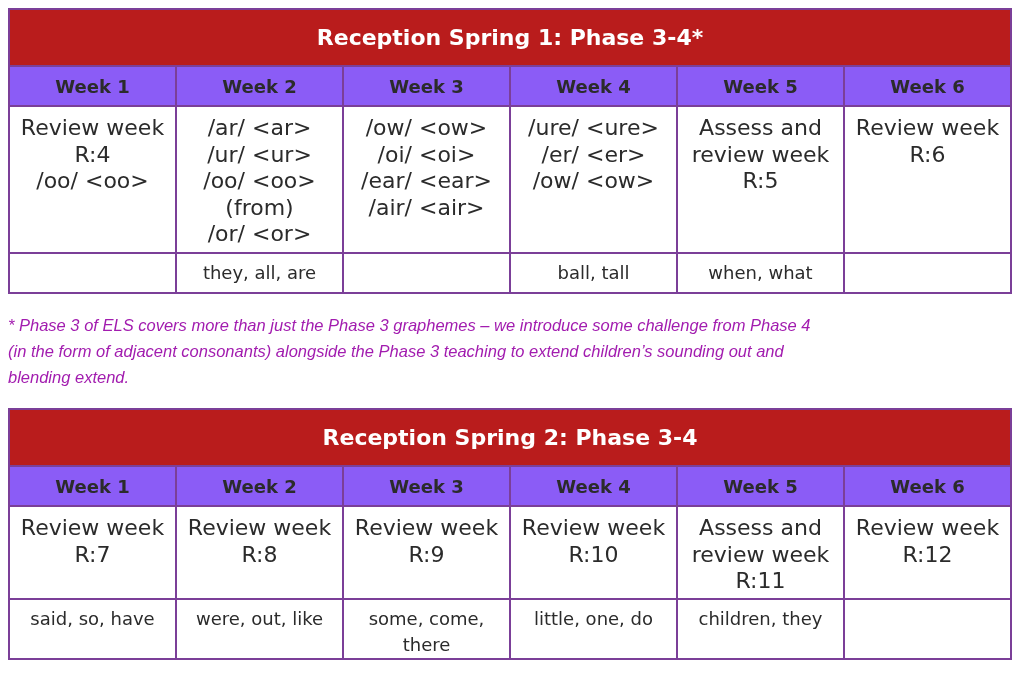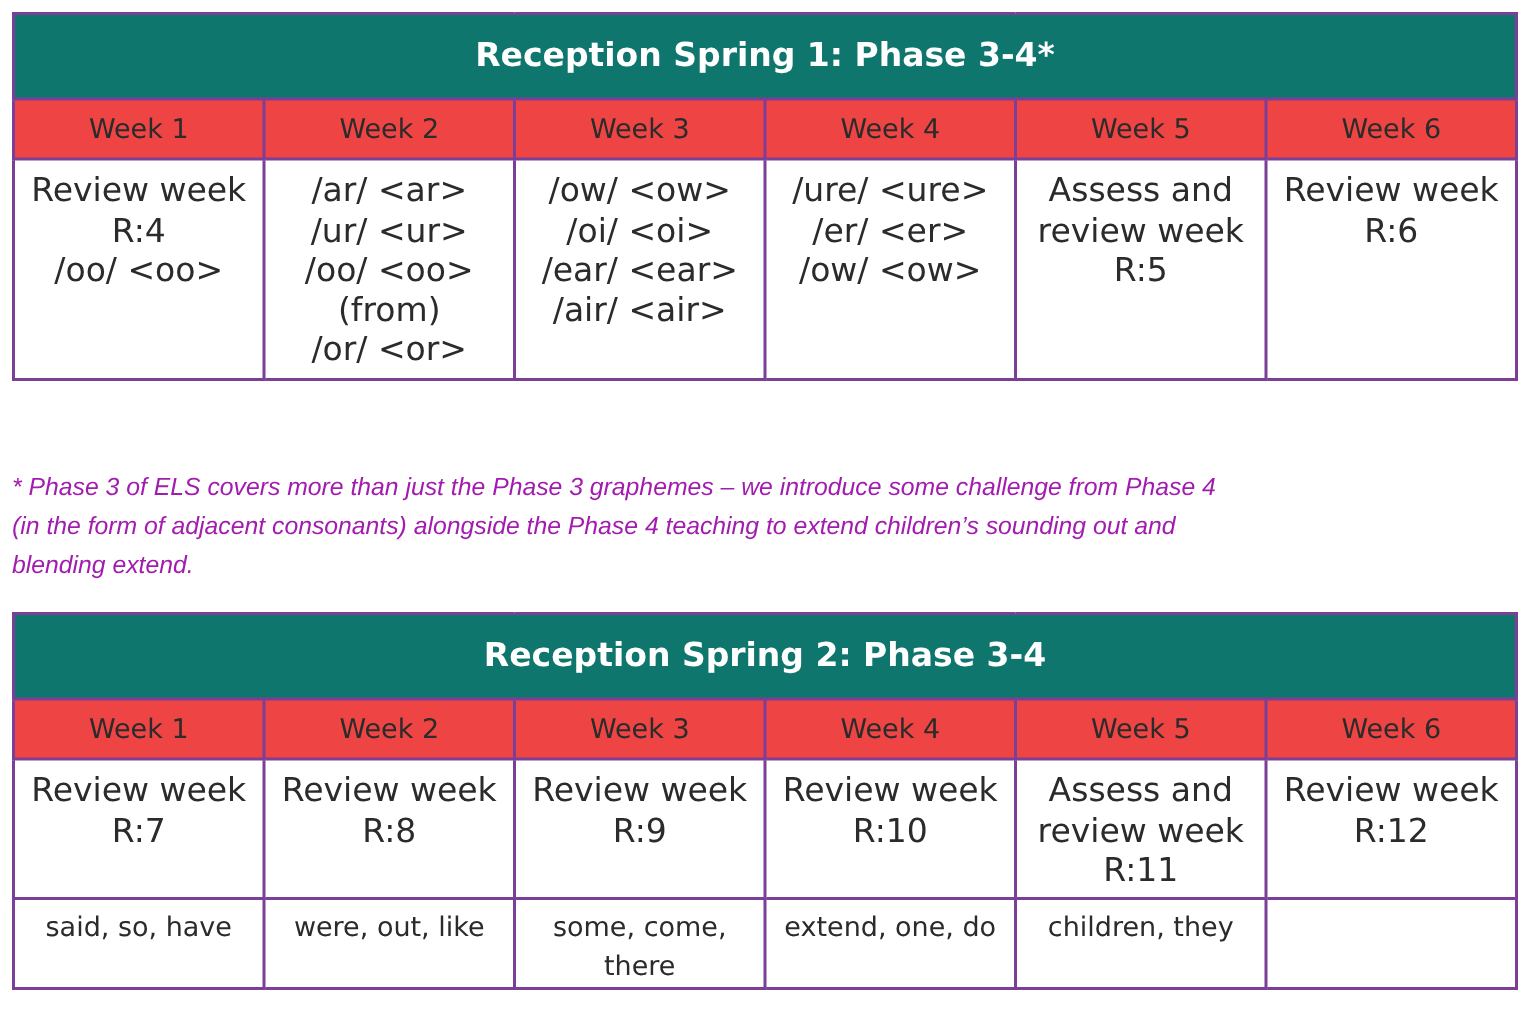--- a/index.html
+++ b/index.html
@@ -1,21 +1,21 @@
 <!DOCTYPE html>
 <html><head>
 <meta charset="utf-8">
 <style>
   html, body { margin:0; padding:0; background:#ffffff; }
   body { width:1020px; height:675px; position:relative; overflow:hidden;
          font-family:"DejaVu Sans", sans-serif; color:#2b2b2b; }
   .tbl { position:absolute; left:8px; width:1004px; border-collapse:collapse; table-layout:fixed; }
   .tbl td, .tbl th { border:2px solid #7b3f98; text-align:center; vertical-align:top; padding:0; }
-  .title-cell { background:#0f766e; color:#ffffff; font-weight:bold; font-size:22px; vertical-align:middle !important; }
-  .head-cell { background:#ef4444; color:#2b2b2b; font-size:18px; font-weight:normal; vertical-align:middle !important; }
+  .title-cell { background:#b91c1c; color:#ffffff; font-weight:bold; font-size:22px; vertical-align:middle !important; }
+  .head-cell { background:#8b5cf6; color:#2b2b2b; font-size:18px; font-weight:bold; vertical-align:middle !important; }
   .body-cell { background:#ffffff; font-size:22px; line-height:26.5px; padding-top:8px !important; }
   .words-cell { background:#ffffff; font-size:18px; line-height:26px; padding-top:6px !important; }
   .line { display:block; }
   #t1 { top:8px; }
   #t2 { top:408px; }
   #t1 .r-title { height:57px; } #t1 .r-head { height:40px; } #t1 .r-body { height:147px; } #t1 .r-words { height:40px; }
   #t2 .r-title { height:57px;margin-left:31px; } #t2 .r-head { height:40px; } #t2 .r-body { height:93px; } #t2 .r-words { height:58px; }
   .footnote { position:absolute; left:8px; top:312px; width:1010px; font-size:16.5px; line-height:26px;
               font-style:italic; color:#a21caf; font-family:"Liberation Sans", sans-serif; }
 </style>
@@ -62,26 +62,40 @@
     <td class="body-cell">
       <span class="line">Assess and</span>
       <span class="line">review week</span>
       <span class="line">R:5</span>
     </td>
     <td class="body-cell">
       <span class="line">Review week</span>
       <span class="line">R:6</span>
     </td>
   </tr>
+  <tr class="r-words">
+    <td class="words-cell"></td>
+    <td class="words-cell">
+          <span class="line">they, all, are</span>
+        </td>
+    <td class="words-cell"></td>
+    <td class="words-cell">
+          <span class="line">ball, tall</span>
+        </td>
+    <td class="words-cell">
+          <span class="line">when, what</span>
+        </td>
+    <td class="words-cell"></td>
+  </tr>
 </tbody>
   </table>
 
 <div class="footnote">
   <span class="line">* Phase 3 of ELS covers more than just the Phase 3 graphemes – we introduce some challenge from Phase 4</span>
-  <span class="line">(in the form of adjacent consonants) alongside the Phase 4 teaching to extend children’s sounding out and</span>
+  <span class="line">(in the form of adjacent consonants) alongside the Phase 3 teaching to extend children’s sounding out and</span>
   <span class="line">blending extend.</span>
 </div>
 
 <table class="tbl" id="t2">
   <tbody>
       <tr class="r-title">
     <td colspan="6" class="title-cell">Reception Spring 2: Phase 3-4</td>
   </tr>
   <tr class="r-head">
     <th class="head-cell">Week 1</th>
@@ -123,21 +137,21 @@
           <span class="line">said, so, have</span>
         </td>
     <td class="words-cell">
           <span class="line">were, out, like</span>
         </td>
     <td class="words-cell">
       <span class="line">some, come,</span>
       <span class="line">there</span>
     </td>
     <td class="words-cell">
-          <span class="line">extend, one, do</span>
+          <span class="line">little, one, do</span>
         </td>
     <td class="words-cell">
           <span class="line">children, they</span>
         </td>
     <td class="words-cell"></td>
   </tr>
 </tbody>
   </table>
 
 </body></html>

